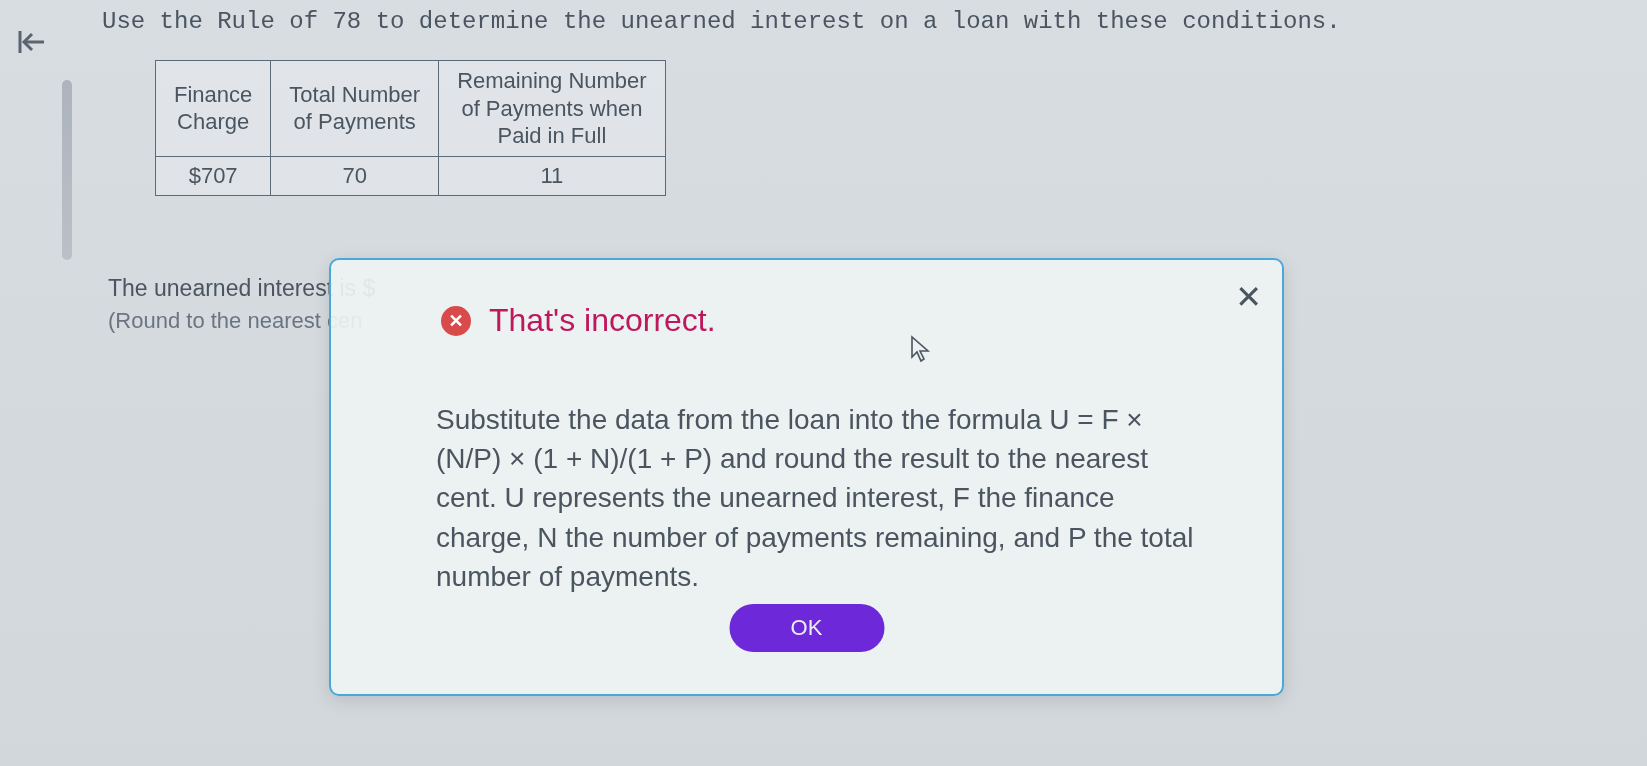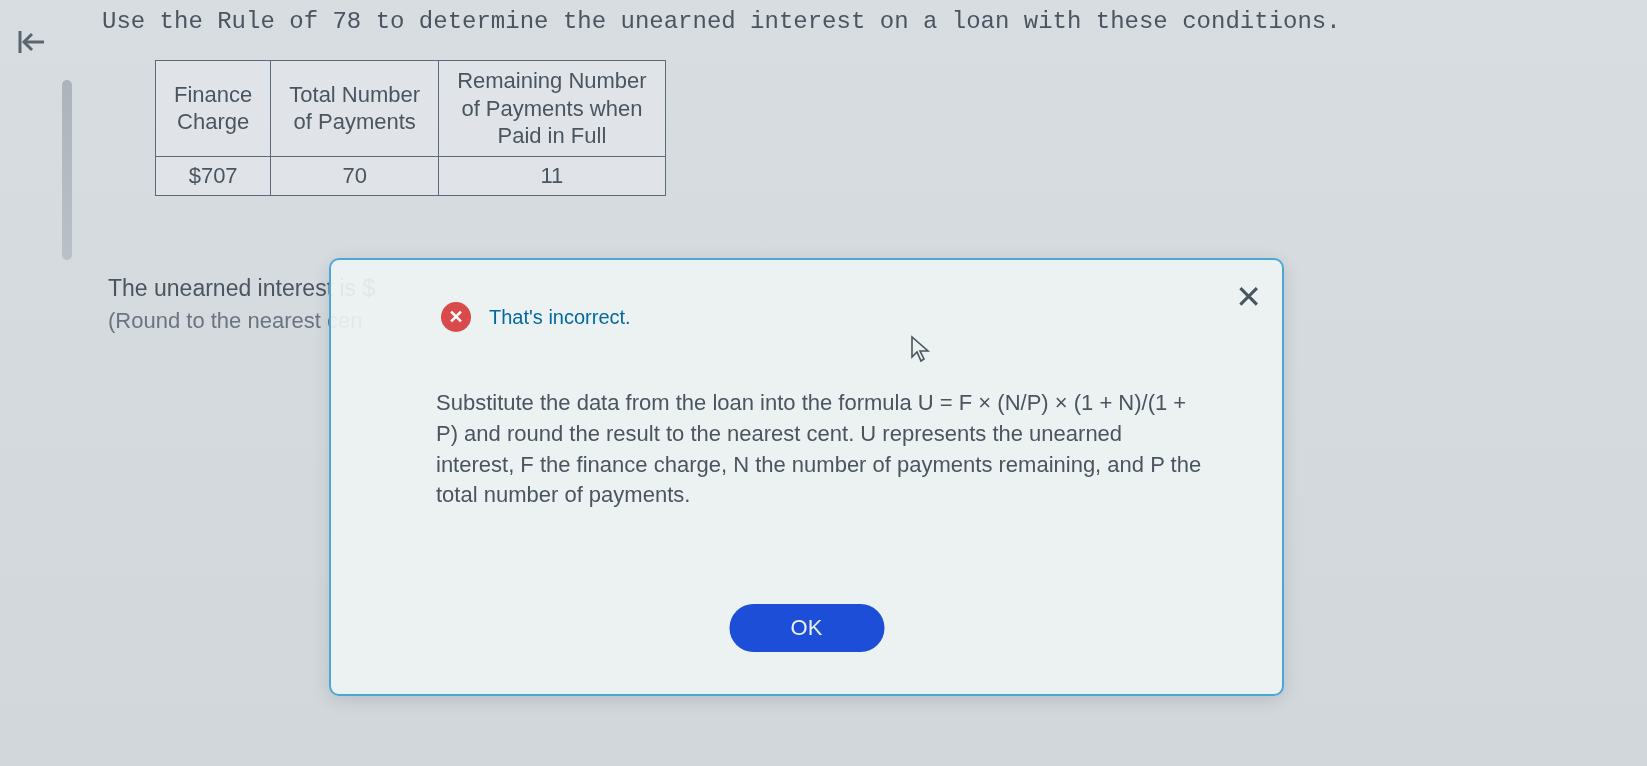--- a/index.html
+++ b/index.html
@@ -108,40 +108,40 @@
       background: #d94a4a;
       border-radius: 50%;
       display: flex;
       align-items: center;
       justify-content: center;
       color: #fff;
       font-size: 18px;
       font-weight: bold;
     }
     .modal-title {
-      font-size: 20px;
-      color: #0369a1;
+      font-size: 32px;
+      color: #be185d;
     }
     .modal-body {
       position: absolute;
       left: 105px;
-      top: 128px;
+      top: 140px;
       width: 770px;
-      font-size: 22px;
+      font-size: 28px;
       color: #4a5560;
       line-height: 1.4;
     }
     .ok-btn {
       position: absolute;
       left: 50%;
       transform: translateX(-50%);
       bottom: 42px;
       width: 155px;
       height: 48px;
-      background: #1d4ed8;
+      background: #6d28d9;
       border: none;
       border-radius: 24px;
       color: #e8eef4;
       font-size: 22px;
       cursor: pointer;
     }
     .cursor-arrow {
       position: absolute;
       left: 910px;
       top: 335px;

